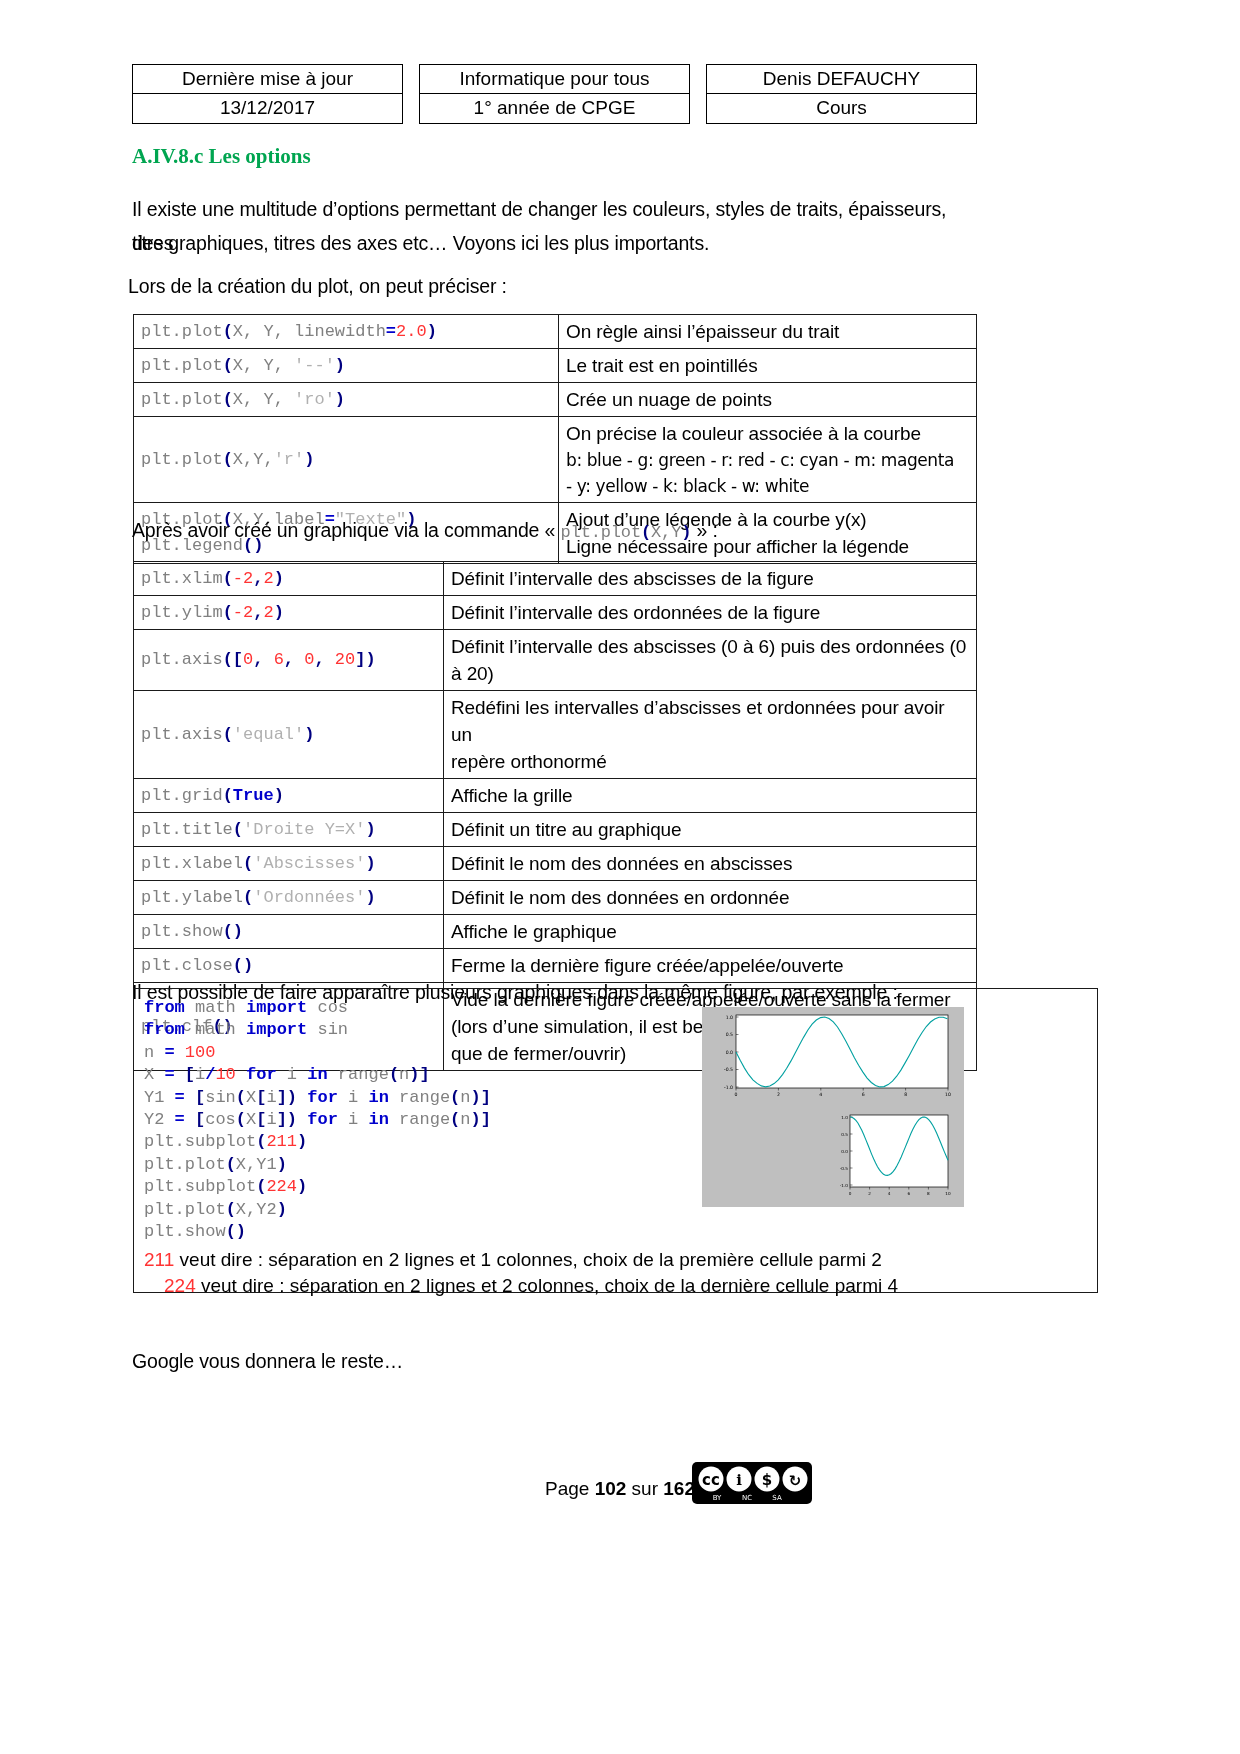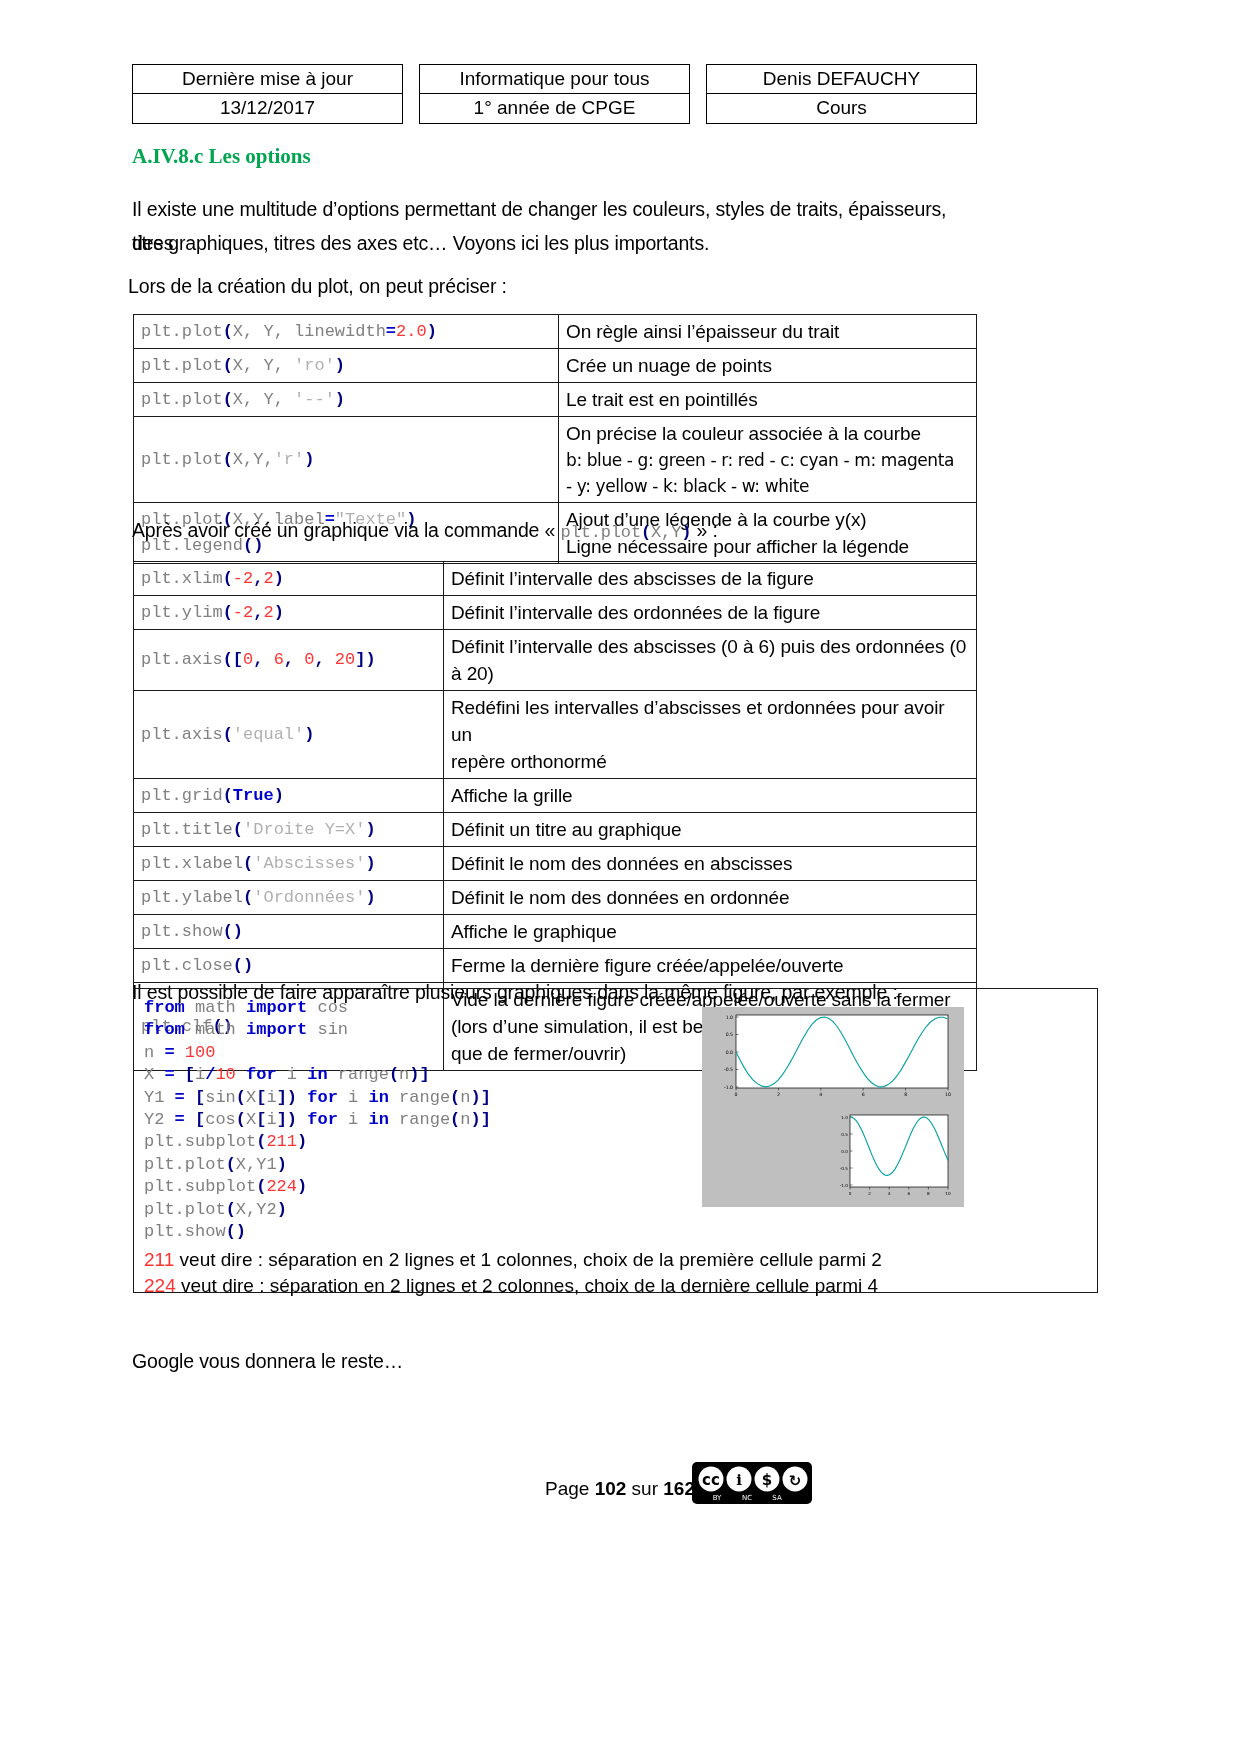--- a/index.html
+++ b/index.html
@@ -155,26 +155,26 @@
     <colgroup>
         <col style="width:425px">
         <col style="width:418px">
       </colgroup>
     <tbody>
         <tr>
       <td class="code"><span class="id">plt.plot</span><span class="p">(</span><span class="id">X, Y, linewidth</span><span class="k">=</span><span class="n">2.0</span><span class="p">)</span></td>
       <td class="desc">On règle ainsi l’épaisseur du trait</td>
     </tr>
     <tr>
+      <td class="code"><span class="id">plt.plot</span><span class="p">(</span><span class="id">X, Y, </span><span class="s">'--'</span><span class="p">)</span></td>
+      <td class="desc">Le trait est en pointillés</td>
+    </tr>
+    <tr>
       <td class="code"><span class="id">plt.plot</span><span class="p">(</span><span class="id">X, Y, </span><span class="s">'ro'</span><span class="p">)</span></td>
       <td class="desc">Crée un nuage de points</td>
-    </tr>
-    <tr>
-      <td class="code"><span class="id">plt.plot</span><span class="p">(</span><span class="id">X, Y, </span><span class="s">'--'</span><span class="p">)</span></td>
-      <td class="desc">Le trait est en pointillés</td>
     </tr>
     <tr>
       <td class="code"><span class="id">plt.plot</span><span class="p">(</span><span class="id">X,Y,</span><span class="s">'r'</span><span class="p">)</span></td>
       <td class="desc">
         <div>On précise la couleur associée à la courbe</div>
         <div class="altfont" style="font-family:'DejaVu Sans',sans-serif;font-size:17px;line-height:26px;letter-spacing:-0.4px;">b: blue - g: green - r: red - c: cyan - m: magenta</div>
         <div class="altfont" style="font-family:'DejaVu Sans',sans-serif;font-size:17px;line-height:26px;letter-spacing:-0.4px;">- y: yellow - k: black - w: white</div>
       </td>
     </tr>
     <tr>
@@ -334,21 +334,21 @@
           <text x="206.8" y="187.5" font-family="DejaVu Sans, sans-serif" font-size="4.2" fill="#000" text-anchor="middle">6</text>
           <text x="226.4" y="187.5" font-family="DejaVu Sans, sans-serif" font-size="4.2" fill="#000" text-anchor="middle">8</text>
           <text x="246" y="187.5" font-family="DejaVu Sans, sans-serif" font-size="4.2" fill="#000" text-anchor="middle">10</text>
 
           <path fill="none" stroke="#00a0a0" stroke-width="1.1" d="M148,110 L149.9,110.3 L151.9,111.5 L153.9,113.4 L155.9,116.0 L157.8,119.4 L159.8,123.3 L161.8,127.7 L163.7,132.4 L165.7,137.3 L167.7,142.2 L169.6,147.1 L171.6,151.7 L173.6,156.0 L175.5,159.7 L177.5,162.9 L179.5,165.4 L181.5,167.2 L183.4,168.2 L185.4,168.4 L187.4,167.8 L189.3,166.5 L191.3,164.4 L193.3,161.6 L195.2,158.2 L197.2,154.3 L199.2,150.0 L201.1,145.4 L203.1,140.6 L205.1,135.7 L207.1,130.9 L209,126.3 L211,122.1 L213,118.3 L214.9,115.2 L216.9,112.7 L218.9,111.0 L220.8,110.1 L222.8,110.1 L224.8,111.0 L226.7,112.6 L228.7,115.1 L230.7,118.2 L232.7,121.9 L234.6,126.1 L236.6,130.7 L238.6,135.5 L240.5,140.3 L242.5,145.1 L244.5,149.8 L246,153.2"></path>
         </g>
       </svg>
     </div>
 
     <div class="note" style="top:258px;"><span class="num">211</span><span> veut dire : séparation en 2 lignes et 1 colonnes, choix de la première cellule parmi 2</span></div>
-    <div class="note" style="top:284px;"><span class="num">224</span><span> veut dire : séparation en 2 lignes et 2 colonnes, choix de la dernière cellule parmi 4</span></div>
+    <div class="note" style="top:284px;margin-left:20px;"><span class="num">224</span><span> veut dire : séparation en 2 lignes et 2 colonnes, choix de la dernière cellule parmi 4</span></div>
   </div>
 
   <div class="txt" style="left:132px; top:1344px; width:860px;">Google vous donnera le reste…</div>
 
   <div class="footer">
     <span>Page </span><b>102</b><span> sur </span><b>162</b>
   </div>
 
   <div class="ccbadge">
     <svg width="120" height="42" viewBox="0 0 120 42">

